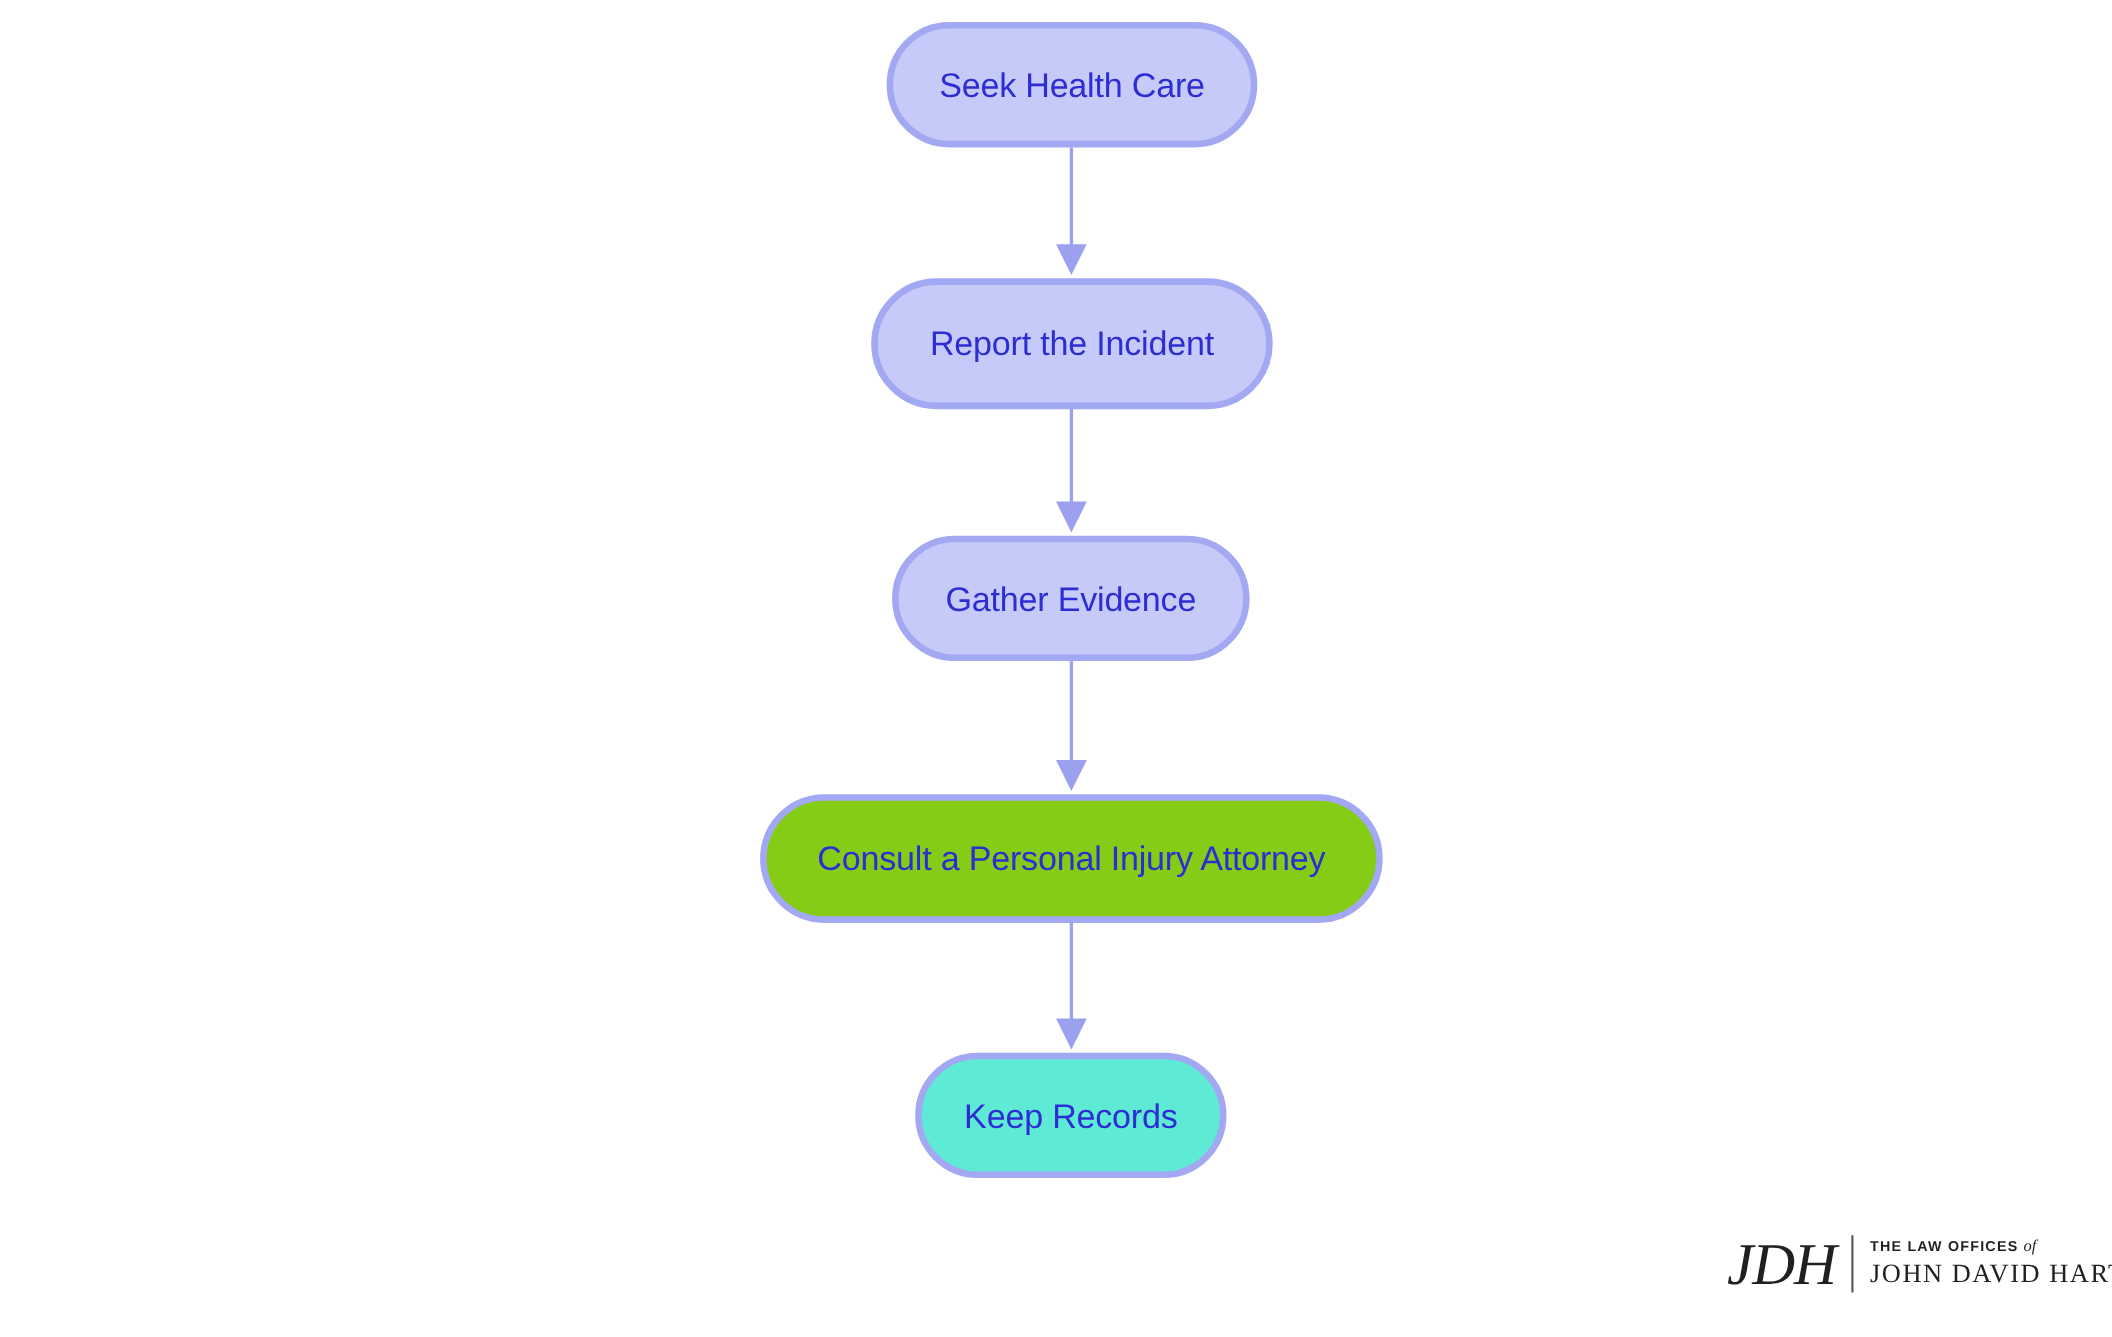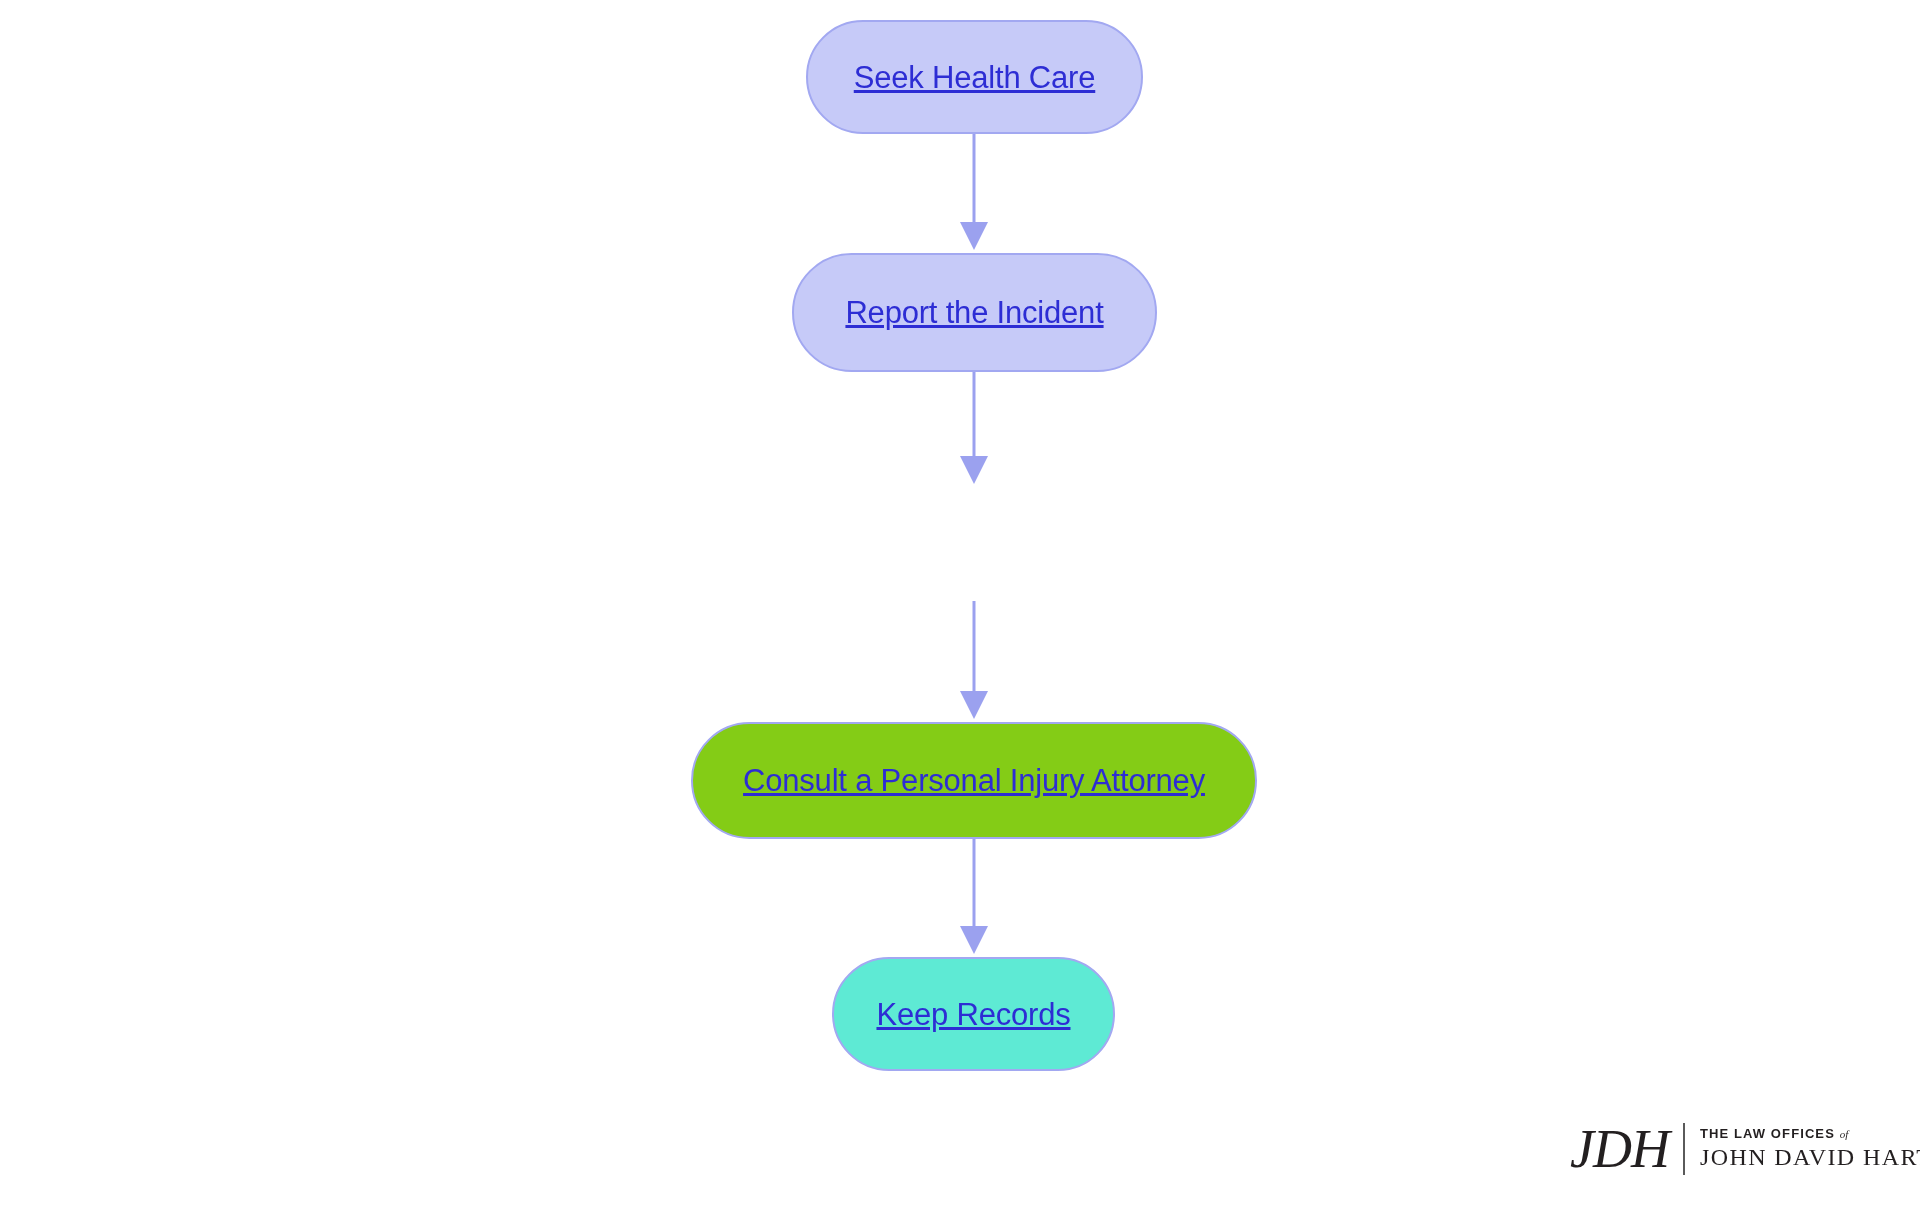--- a/index.html
+++ b/index.html
@@ -22,34 +22,33 @@
     top: 0;
     width: 1920px;
     height: 1215px;
   }
 
   
   .node {
     position: absolute;
     box-sizing: border-box;
     background: #c6caf8;
-    border: 2px solid #701a75;
+    border: 6px solid #701a75;
     border-radius: 999px;
     display: flex;
     align-items: center;
     justify-content: center;
     color: #2d2dd4;
     font-family: "Liberation Sans", sans-serif;
     font-size: 31px;
     font-weight: 400;
     letter-spacing: -0.2px;
     white-space: nowrap;
     line-height: 1;
     user-select: none;
-    text-decoration: underline;
   }
 
   .node-label {
     display: block;
     padding: 0 4px;
   }
 
   
   #node-0 { left: 806px;  top: 20px;   width: 337px; height: 114px; }
   #node-1 { left: 792px;  top: 253px;  width: 365px; height: 119px; }
@@ -113,21 +112,21 @@
     font-weight: 700;
     letter-spacing: 1.1px;
     color: #231f20;
     line-height: 1.1;
     white-space: nowrap;
   }
   #logo-line1 .of {
     font-family: "Liberation Serif", serif;
     font-style: italic;
     font-weight: 400;
-    font-size: 11px;
+    font-size: 15px;
     letter-spacing: 0;
   }
   #logo-line2 {
     font-family: "Liberation Serif", serif;
     font-size: 24px;
     font-weight: 400;
     letter-spacing: 1.4px;
     color: #231f20;
     line-height: 1.15;
     margin-top: 3px;
@@ -163,20 +162,23 @@
   </svg>
 
   <div class="node" id="node-0" style="background: rgb(198, 202, 248); border-color: rgb(162, 168, 241); color: rgb(45, 45, 212);">
     <span class="node-label">Seek Health Care</span>
   </div>
 
   <div class="node" id="node-1" style="background: rgb(198, 202, 248); border-color: rgb(162, 168, 241); color: rgb(45, 45, 212);">
     <span class="node-label">Report the Incident</span>
   </div>
 
+  <div class="node" id="node-2" style="background: rgb(198, 202, 248); border-color: rgb(162, 168, 241); color: rgb(45, 45, 212);">
+    <span class="node-label">Gather Evidence</span>
+  </div>
 
   <div class="node" id="node-3" style="background: #84cc16; border-color: rgb(162, 168, 241); color: rgb(45, 45, 212);">
     <span class="node-label">Consult a Personal Injury Attorney</span>
   </div>
 
   <div class="node" id="node-4" style="background: #5eead4; border-color: rgb(162, 168, 241); color: rgb(45, 45, 212);">
     <span class="node-label">Keep Records</span>
   </div>
 
   <div id="logo" style="color: rgb(35, 31, 32);">

